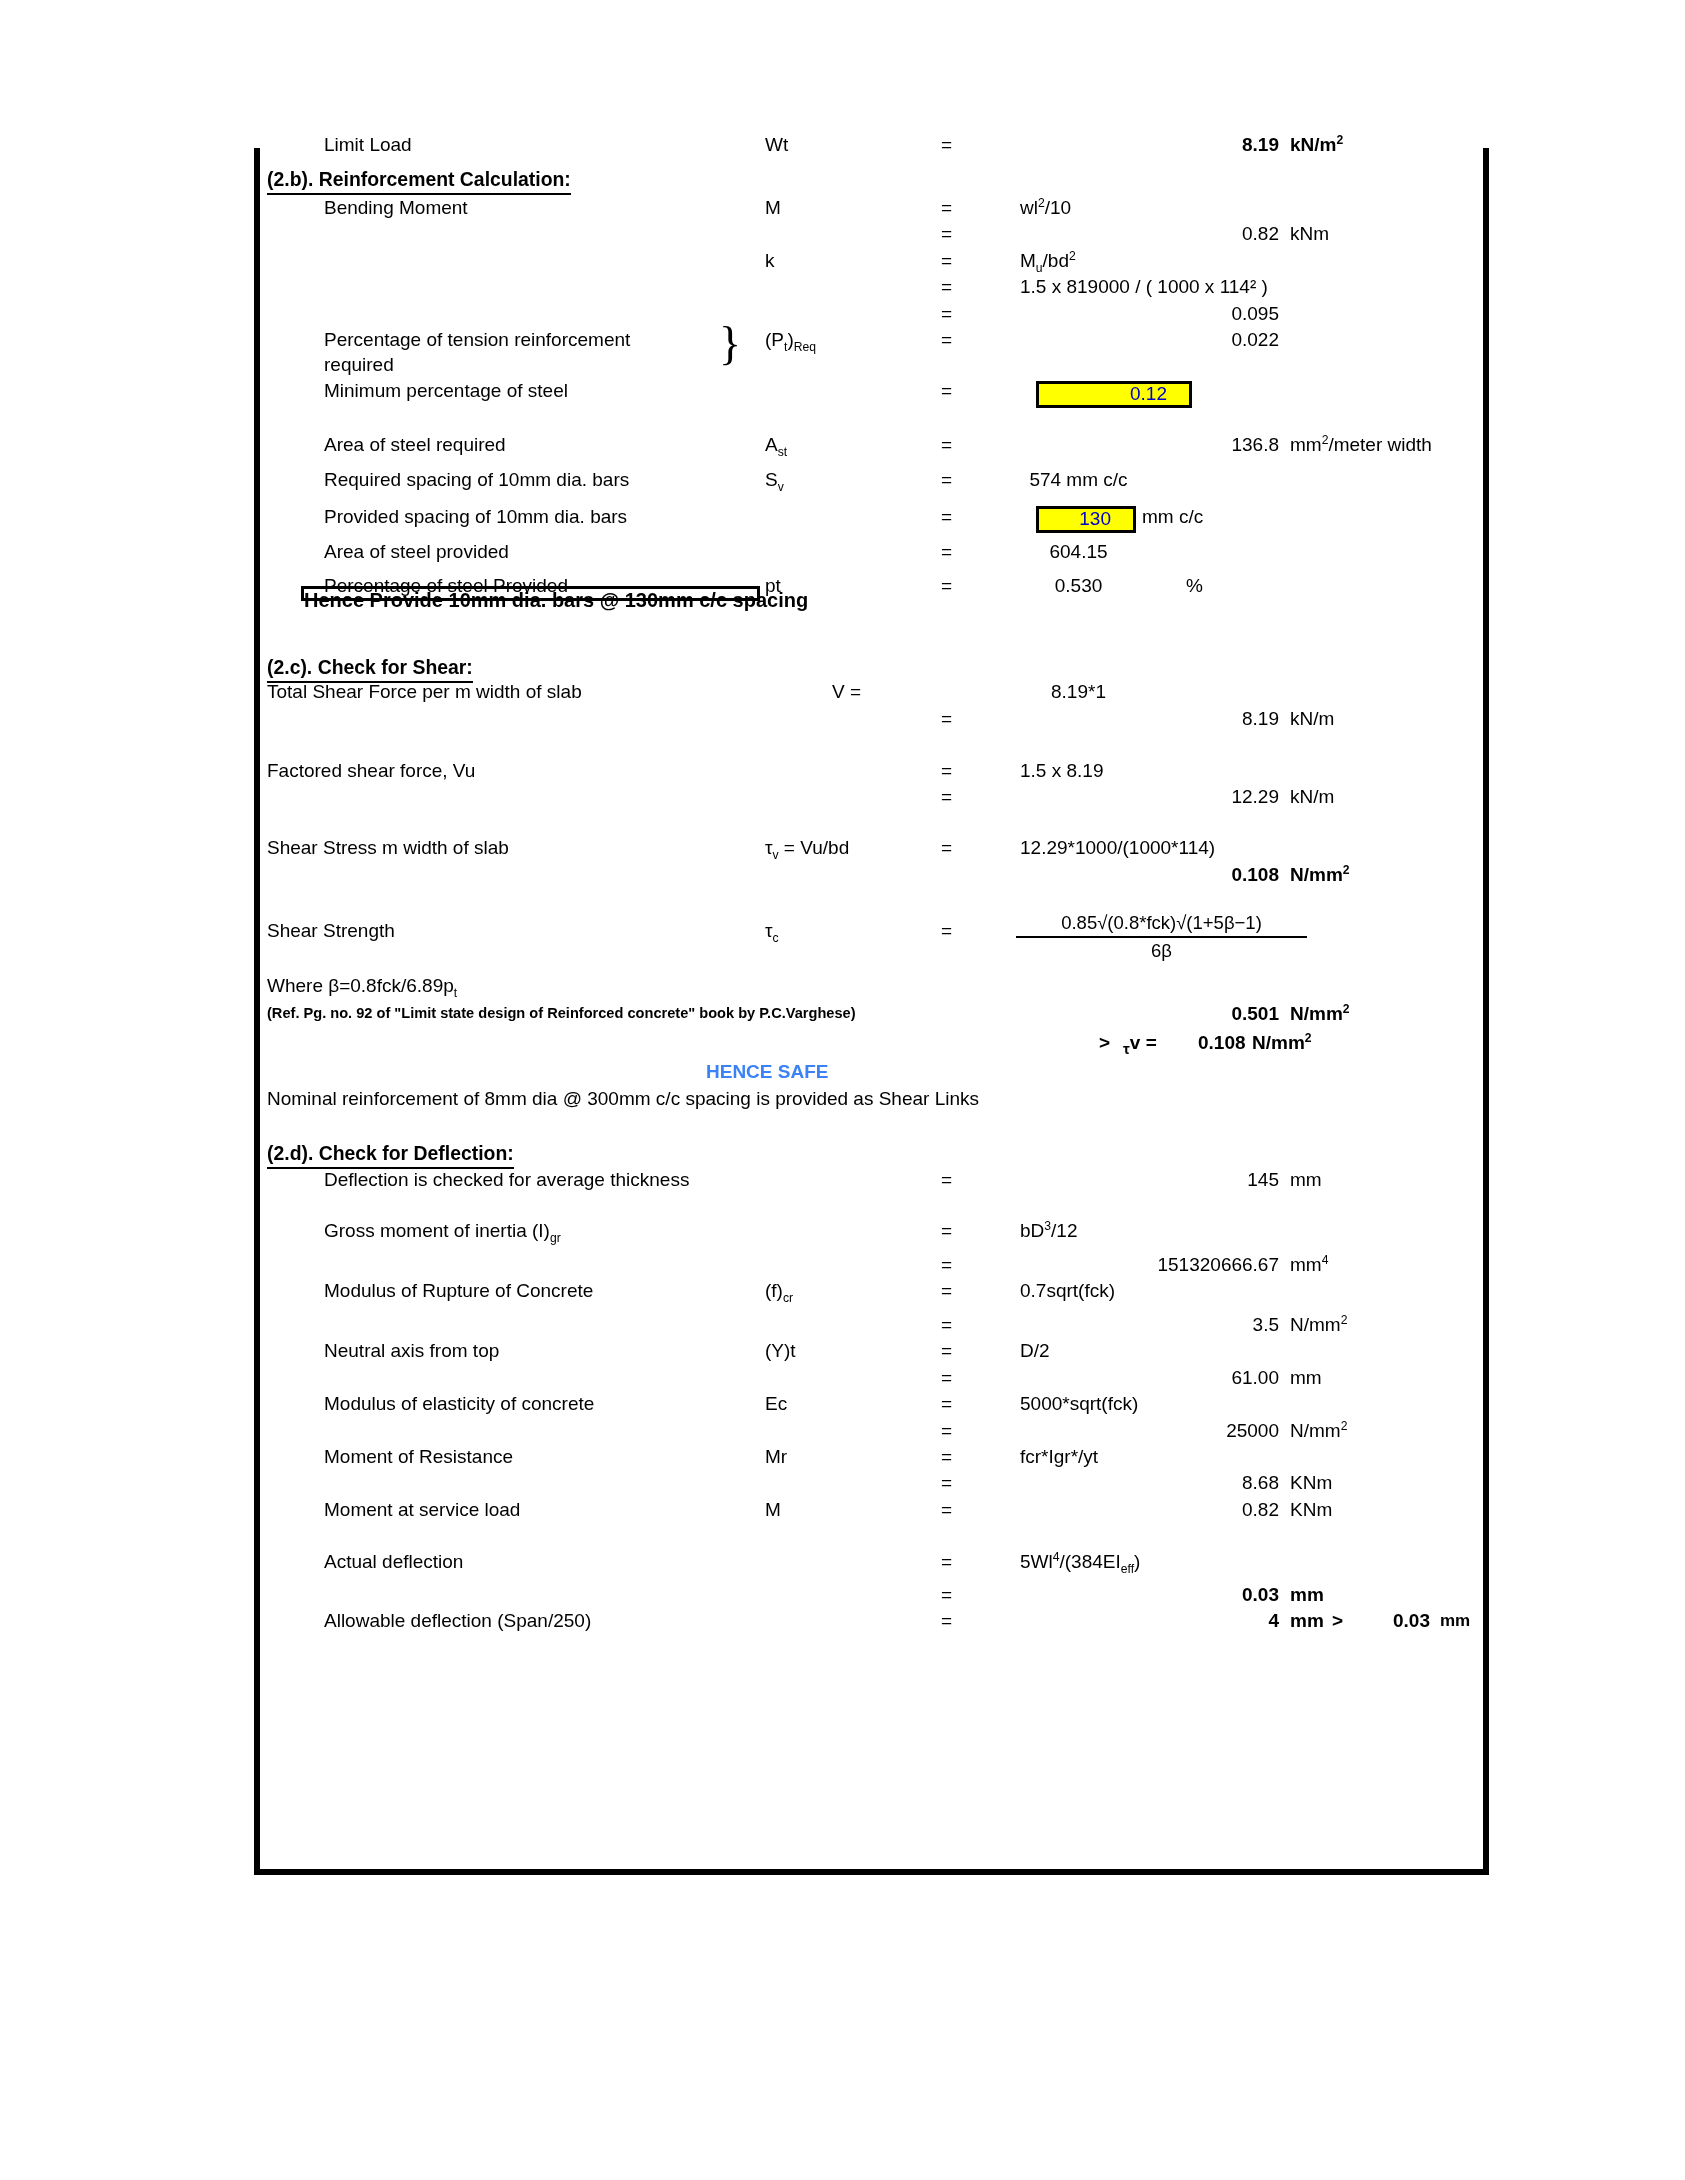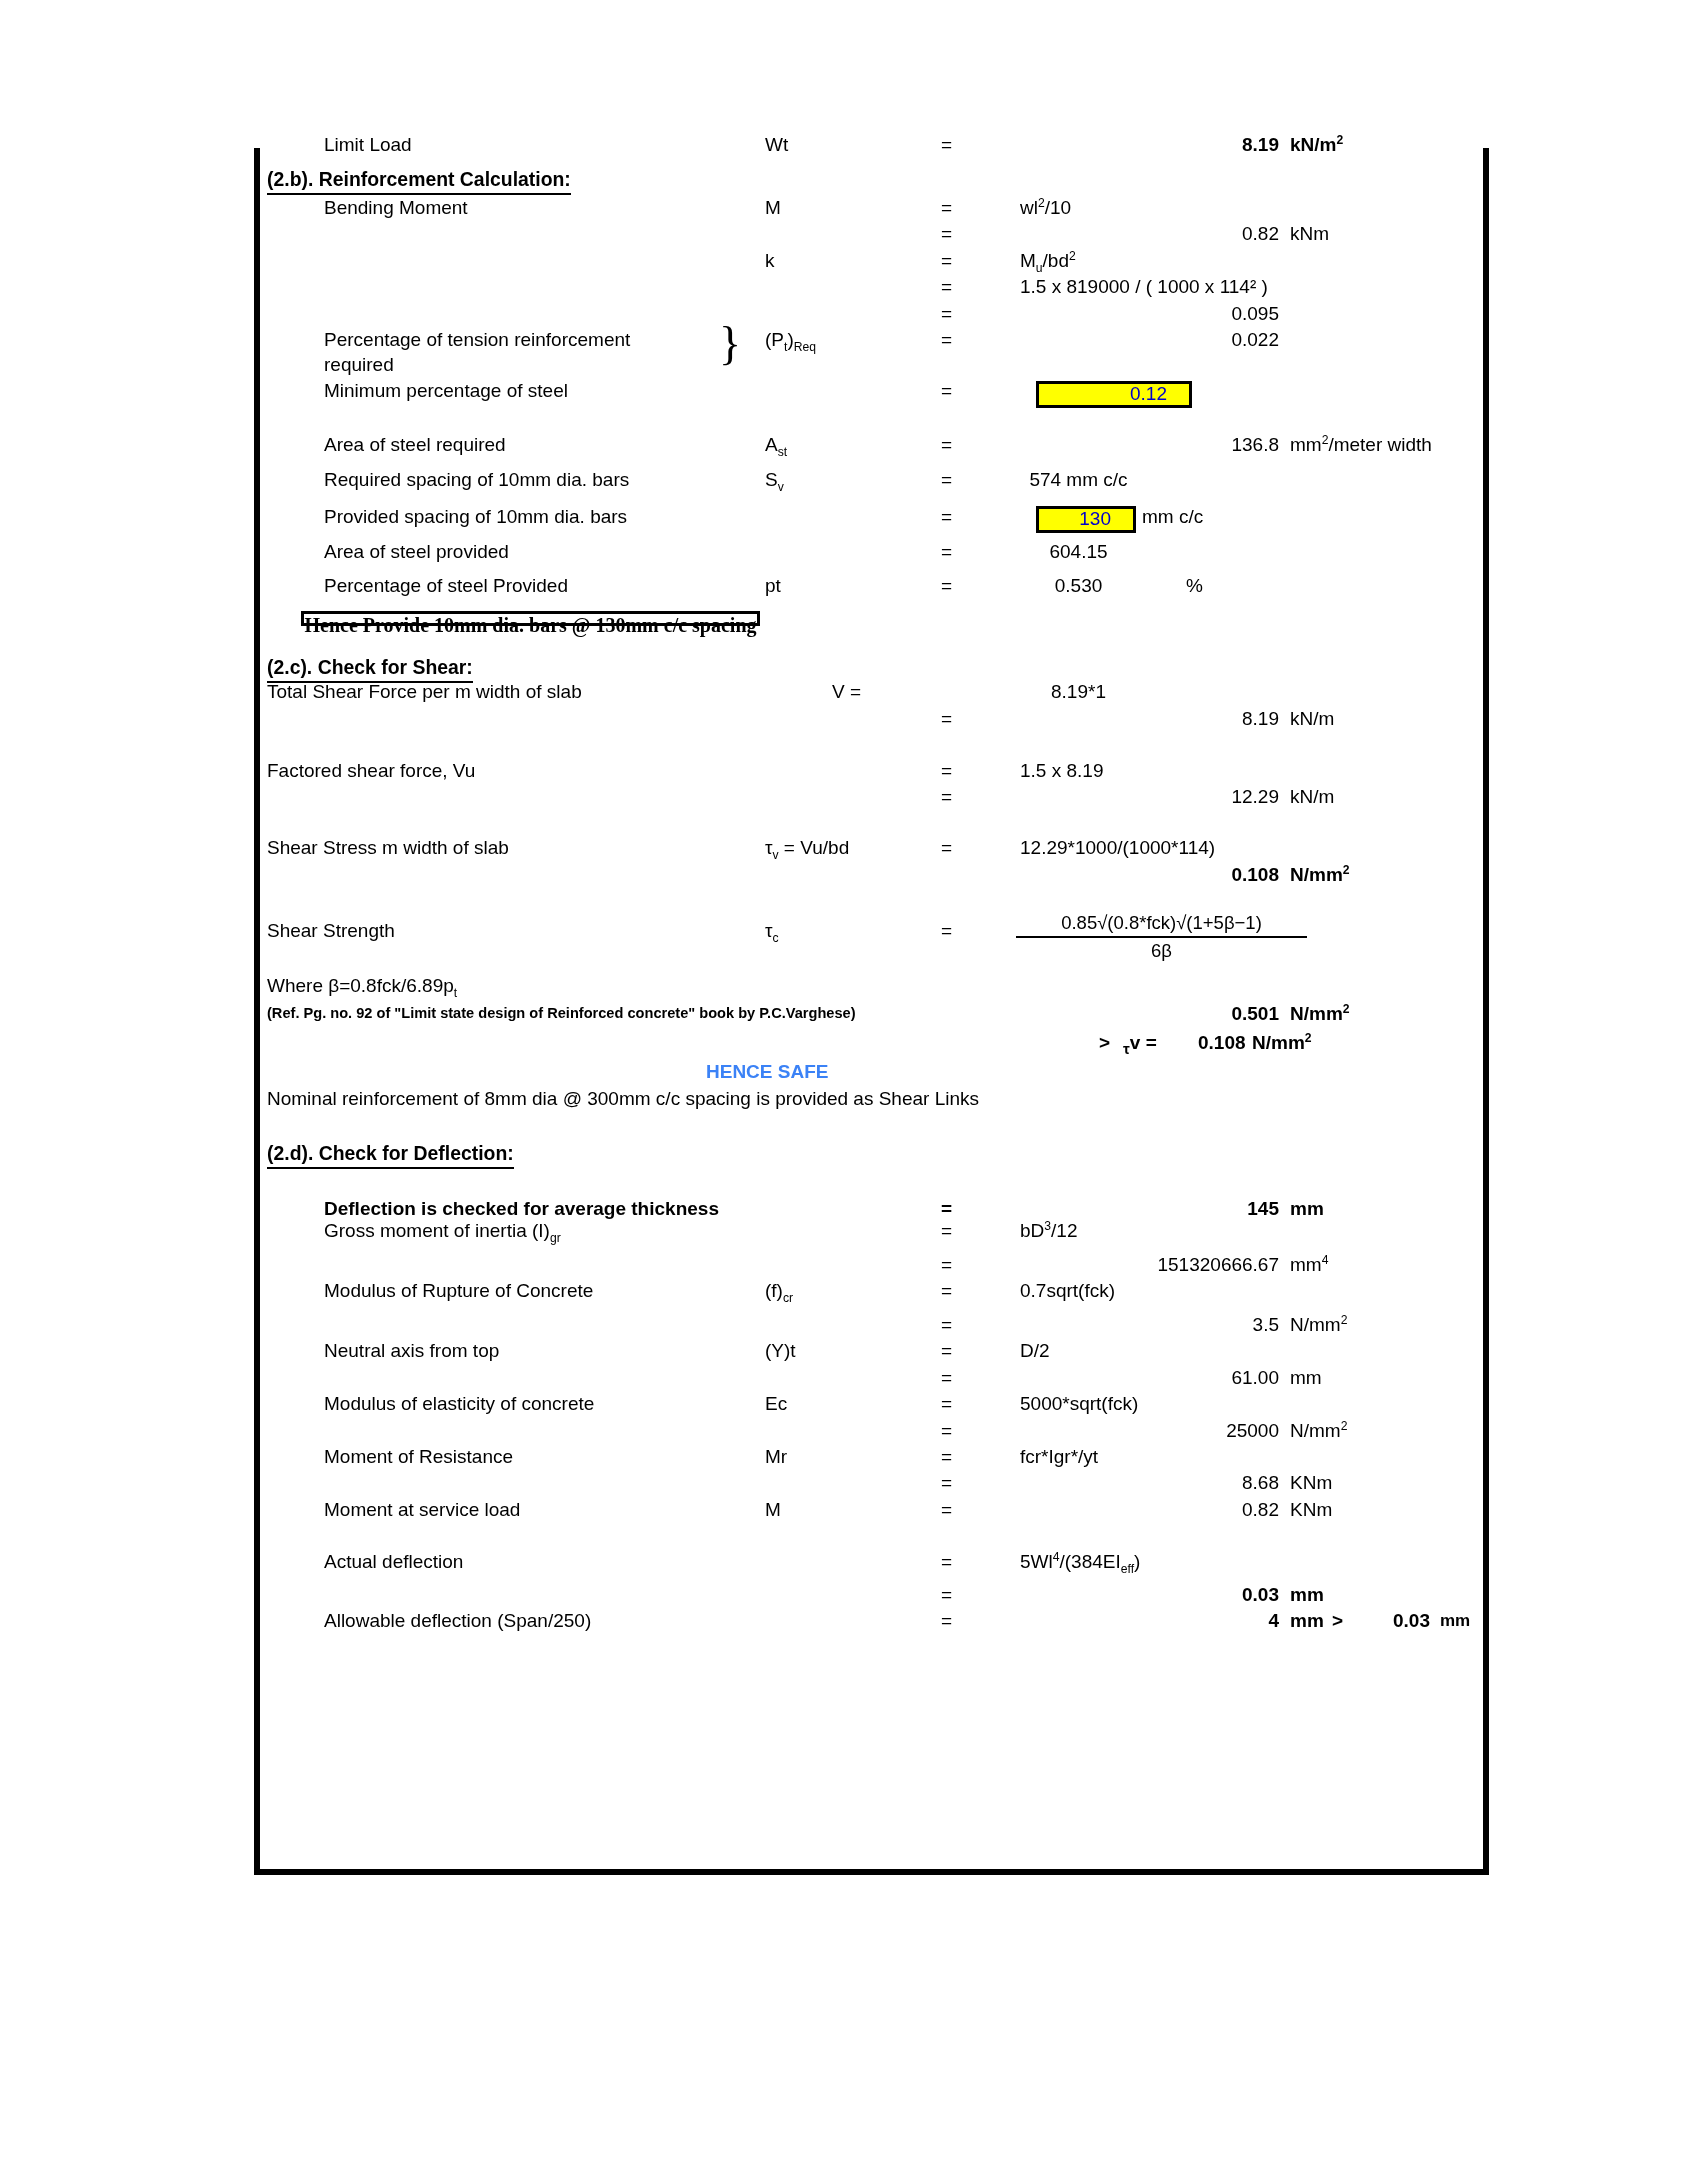--- a/index.html
+++ b/index.html
@@ -208,21 +208,21 @@
       </div>
 
       <div class="row" style="top:425px;">
         <span class="c-label">Percentage of steel Provided</span>
         <span class="c-sym">pt</span>
         <span class="c-eq">=</span>
         <span class="c-valr" style="text-align:center;">0.530</span>
         <span class="c-unit" style="left:926px;">%</span>
       </div>
 
-      <div class="boxed" style="left:41px; top:463px; width:459px; height:15px; line-height:23px;font-family:Liberation Serif, serif;">Hence Provide 10mm dia. bars @ 130mm c/c spacing</div>
+      <div class="boxed" style="left:41px; top:438px; width:459px; height:15px; line-height:23px;">Hence Provide 10mm dia. bars @ 130mm c/c spacing</div>
 
       <div class="section-head" style="top:506px;">(2.c). Check for Shear:</div>
 
       <div class="row" style="top:531px;">
         <span class="c-label0">Total Shear Force per m width of slab</span>
         <span style="position:absolute; left:572px;">V =</span>
         <span class="c-valr" style="text-align:center;">8.19*1</span>
       </div>
       <div class="row" style="top:558px;">
         <span class="c-eq">=</span>
@@ -282,21 +282,21 @@
       <div class="row" style="top:911px;">
         <span class="bold blue" style="position:absolute; left:446px;">HENCE SAFE</span>
       </div>
 
       <div class="row" style="top:938px;">
         <span class="c-label0">Nominal reinforcement of 8mm dia @ 300mm c/c spacing is provided as Shear Links</span>
       </div>
 
       <div class="section-head" style="top:992px;">(2.d). Check for Deflection:</div>
 
-      <div class="row" style="top:1048px;font-weight:bold;">
+      <div class="row" style="top:1019px;">
         <span class="c-label">Deflection is checked for average thickness</span>
         <span class="c-eq">=</span>
         <span class="c-valr">145</span>
         <span class="c-unit">mm</span>
       </div>
 
 
       <div class="row" style="top:1070px;">
         <span class="c-label"><span>Gross moment of inertia (I)</span><sub>gr</sub></span>
         <span class="c-eq">=</span>

